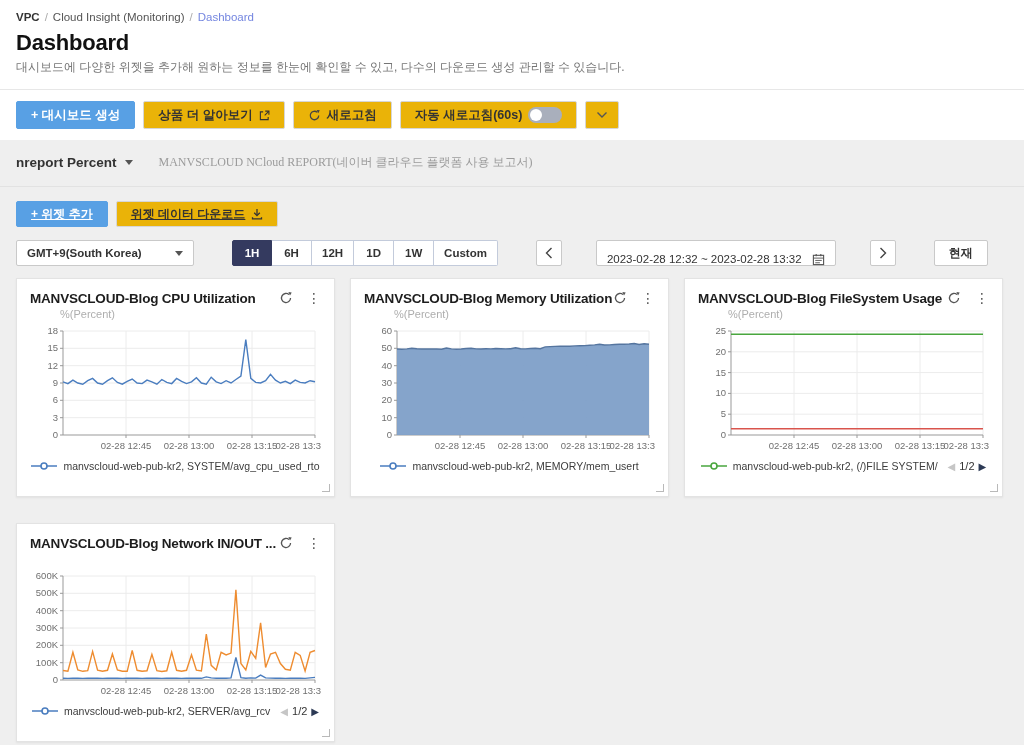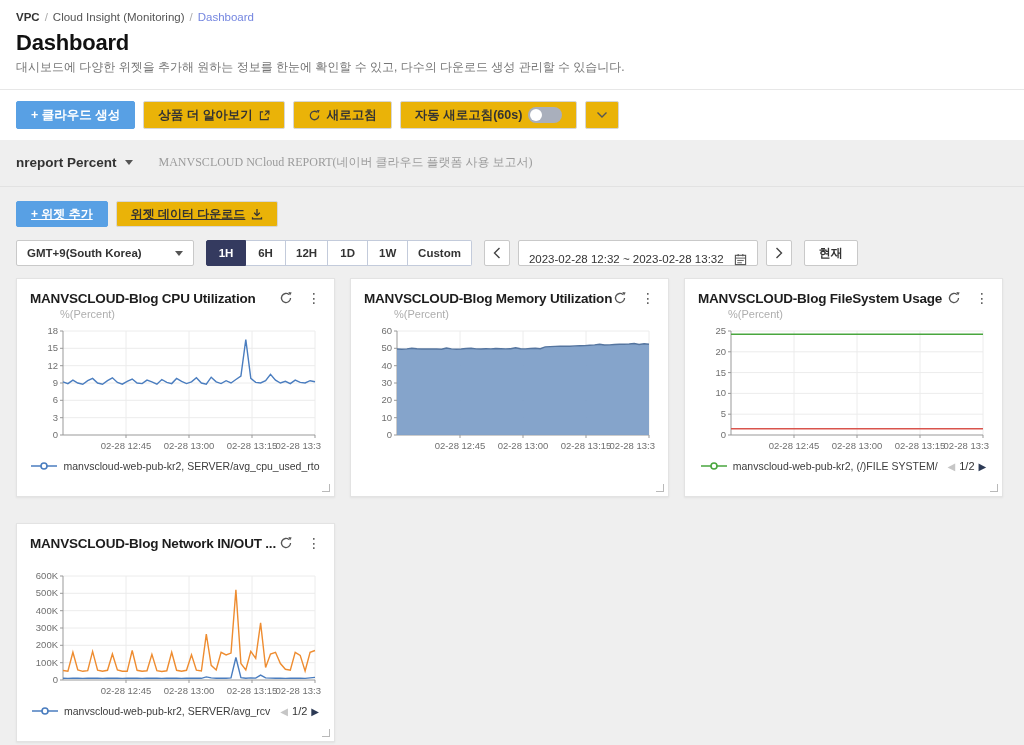--- a/index.html
+++ b/index.html
@@ -26,21 +26,21 @@
   .toggle { width:34px; height:16px; border-radius:9px; background:#a9afbc; position:relative; display:inline-block; }
   .toggle .knob { position:absolute; left:2px; top:2px; width:12px; height:12px; border-radius:50%; background:#fff; }
 
   
   .gray { background:#efefef; height:617px; }
   .dash-bar { display:flex; align-items:center; gap:26px; padding:14px 16px 15px; border-bottom:1px solid #e2e2e2; }
   .dash-name { font-size:13.5px; font-weight:700; color:#333; display:inline-flex; align-items:center; gap:8px; cursor:pointer; }
   .caret-down { width:0; height:0; border-left:4px solid transparent; border-right:4px solid transparent; border-top:5px solid #555; display:inline-block; }
   .dash-desc { font-size:12px; color:#9b9b9b;font-family:Liberation Serif, serif; }
   .widget-bar { display:flex; gap:8px; padding:14px 16px 0; }
-  .time-bar { display:flex; align-items:center; padding:13px 16px 0; }
+  .time-bar { display:flex; align-items:center; padding:13px 16px 0;gap:26px; }
   .tz-select { width:178px; height:26px; background:#fff; border:1px solid #c9c9c9; border-radius:2px;
                display:flex; align-items:center; justify-content:space-between; padding:0 10px;
                font-size:11.5px; font-weight:700; color:#333; cursor:pointer; }
   .range-group { display:flex; margin-left:12px; }
   .range-btn { height:26px; min-width:40px; padding:0 10px; background:#fff; border:1px solid #c3cbdb;
                border-left-width:0; font-size:11.5px; font-weight:700; color:#333; cursor:pointer;
                font-family:inherit; }
   .range-btn:first-child { border-left-width:1px; border-radius:2px 0 0 2px; }
   .range-btn:last-child { border-radius:0 2px 2px 0; }
   .range-btn.sel { background:#343a5f; border-color:#343a5f; color:#fff; }
@@ -80,21 +80,21 @@
 <body>
 
 <div class="top">
   <div class="breadcrumb">
     <span class="bc-root">VPC</span><span class="sep">/</span><span class="bc-mid">Cloud Insight (Monitoring)</span><span class="sep">/</span><span class="bc-cur">Dashboard</span>
   </div>
   <h1 class="page-title">Dashboard</h1>
   <p class="subtitle">대시보드에 다양한 위젯을 추가해 원하는 정보를 한눈에 확인할 수 있고, 다수의 다운로드 생성 관리할 수 있습니다.</p>
   <div class="hdiv"></div>
   <div class="toolbar">
-    <button class="btn btn-primary">+ 클라우드 생성</button>
+    <button class="btn btn-primary">+ 대시보드 생성</button>
     <button class="btn">
       <span>상품 더 알아보기</span>
       <span class="icon-btn">
         <svg viewBox="0 0 12 12" width="11" height="11">
             <path d="M4.5 2H1.5v8.5H10V7.5" fill="none" stroke="#333" stroke-width="1.2"></path>
             <path d="M6.8 1.2h4v4" fill="none" stroke="#333" stroke-width="1.2"></path>
             <path d="M10.6 1.4 6.2 5.8" stroke="#333" stroke-width="1.2"></path>
           </svg>
       </span>
     </button>
@@ -237,21 +237,21 @@
             <text x="222" y="126" text-anchor="middle">02-28 13:15</text>
             <line x1="285" y1="112" x2="285" y2="115" stroke="#999"></line>
             <text x="291" y="126" text-anchor="end">02-28 13:3</text>
             <polyline points="33.0,58.8 37.9,60.6 42.9,57.1 47.8,60.0 52.8,61.2 57.7,57.7 62.6,55.4 67.6,60.0 72.5,61.2 77.5,57.7 82.4,54.8 87.4,59.4 92.3,61.2 97.2,58.3 102.2,56.0 107.1,60.0 112.1,60.6 117.0,57.1 121.9,58.8 126.9,61.2 131.8,56.5 136.8,59.4 141.7,60.6 146.6,55.4 151.6,58.3 156.5,60.6 161.5,58.8 166.4,54.8 171.4,60.0 176.3,61.2 181.2,54.2 186.2,58.8 191.1,60.6 196.1,57.7 201.0,60.0 205.9,56.5 210.9,53.1 215.8,16.7 220.8,55.4 225.7,59.4 230.6,60.0 235.6,57.7 240.5,51.3 245.5,57.1 250.4,60.0 255.4,58.3 260.3,60.6 265.2,57.1 270.2,59.4 275.1,60.0 280.1,57.7 285.0,58.8" fill="none" stroke="#4a7dbf" stroke-width="1.4"></polyline>
           </svg>
         <div class="legend">
           <svg class="lmarker" id="lm-0" width="26" height="10">
               <line x1="0" y1="5" x2="26" y2="5" stroke="#4a7dbf" stroke-width="1.5"></line>
               <circle cx="13" cy="5" r="3" fill="#fff" stroke="#4a7dbf" stroke-width="1.6"></circle>
             </svg>
-          <span>manvscloud-web-pub-kr2, SERVER/avg_cpu_used_rto</span>
+          <span>manvscloud-web-pub-kr2, SYSTEM/avg_cpu_used_rto</span>
 
         </div>
         <span class="resize-handle"></span>
       </div>
 
       <div class="card">
         <div class="card-head">
           <div class="card-title">MANVSCLOUD-Blog Memory Utilization</div>
           <div class="card-actions">
             <span class="icon-btn">
@@ -295,20 +295,28 @@
             <text x="96" y="126" text-anchor="middle">02-28 12:45</text>
             <line x1="159" y1="112" x2="159" y2="115" stroke="#999"></line>
             <text x="159" y="126" text-anchor="middle">02-28 13:00</text>
             <line x1="222" y1="112" x2="222" y2="115" stroke="#999"></line>
             <text x="222" y="126" text-anchor="middle">02-28 13:15</text>
             <line x1="285" y1="112" x2="285" y2="115" stroke="#999"></line>
             <text x="291" y="126" text-anchor="end">02-28 13:3</text>
             <polygon points="33.0,26.0 37.9,26.2 42.9,25.9 47.8,25.2 52.8,25.7 57.7,26.0 62.6,26.0 67.6,25.9 72.5,26.0 77.5,26.2 82.4,25.0 87.4,25.9 92.3,26.2 97.2,26.0 102.2,25.5 107.1,25.2 112.1,25.9 117.0,26.0 121.9,25.7 126.9,25.9 131.8,25.5 136.8,25.7 141.7,25.9 146.6,25.7 151.6,24.8 156.5,25.7 161.5,25.9 166.4,25.5 171.4,25.3 176.3,25.7 181.2,23.9 186.2,23.6 191.1,23.4 196.1,23.3 201.0,23.1 205.9,23.3 210.9,22.9 215.8,22.7 220.8,22.6 225.7,22.2 230.6,21.9 235.6,21.3 240.5,22.0 245.5,21.9 250.4,21.5 255.4,21.2 260.3,21.3 265.2,21.0 270.2,20.5 275.1,21.5 280.1,20.8 285.0,21.3 285,112 33,112" fill="#7e9fc8" fill-opacity="0.95"></polygon>
             <polyline points="33.0,26.0 37.9,26.2 42.9,25.9 47.8,25.2 52.8,25.7 57.7,26.0 62.6,26.0 67.6,25.9 72.5,26.0 77.5,26.2 82.4,25.0 87.4,25.9 92.3,26.2 97.2,26.0 102.2,25.5 107.1,25.2 112.1,25.9 117.0,26.0 121.9,25.7 126.9,25.9 131.8,25.5 136.8,25.7 141.7,25.9 146.6,25.7 151.6,24.8 156.5,25.7 161.5,25.9 166.4,25.5 171.4,25.3 176.3,25.7 181.2,23.9 186.2,23.6 191.1,23.4 196.1,23.3 201.0,23.1 205.9,23.3 210.9,22.9 215.8,22.7 220.8,22.6 225.7,22.2 230.6,21.9 235.6,21.3 240.5,22.0 245.5,21.9 250.4,21.5 255.4,21.2 260.3,21.3 265.2,21.0 270.2,20.5 275.1,21.5 280.1,20.8 285.0,21.3" fill="none" stroke="#55759f" stroke-width="1.4"></polyline>
           </svg>
+        <div class="legend">
+          <svg class="lmarker" id="lm-1" width="26" height="10">
+              <line x1="0" y1="5" x2="26" y2="5" stroke="#4a7dbf" stroke-width="1.5"></line>
+              <circle cx="13" cy="5" r="3" fill="#fff" stroke="#4a7dbf" stroke-width="1.6"></circle>
+            </svg>
+          <span>manvscloud-web-pub-kr2, MEMORY/mem_usert</span>
+
+        </div>
         <span class="resize-handle"></span>
       </div>
 
       <div class="card">
         <div class="card-head">
           <div class="card-title">MANVSCLOUD-Blog FileSystem Usage</div>
           <div class="card-actions">
             <span class="icon-btn">
                 <svg viewBox="0 0 16 16" width="14" height="14">
                   <path d="M13.2 8a5.2 5.2 0 1 1-1.7-3.85" fill="none" stroke="#555" stroke-width="1.5"></path>

